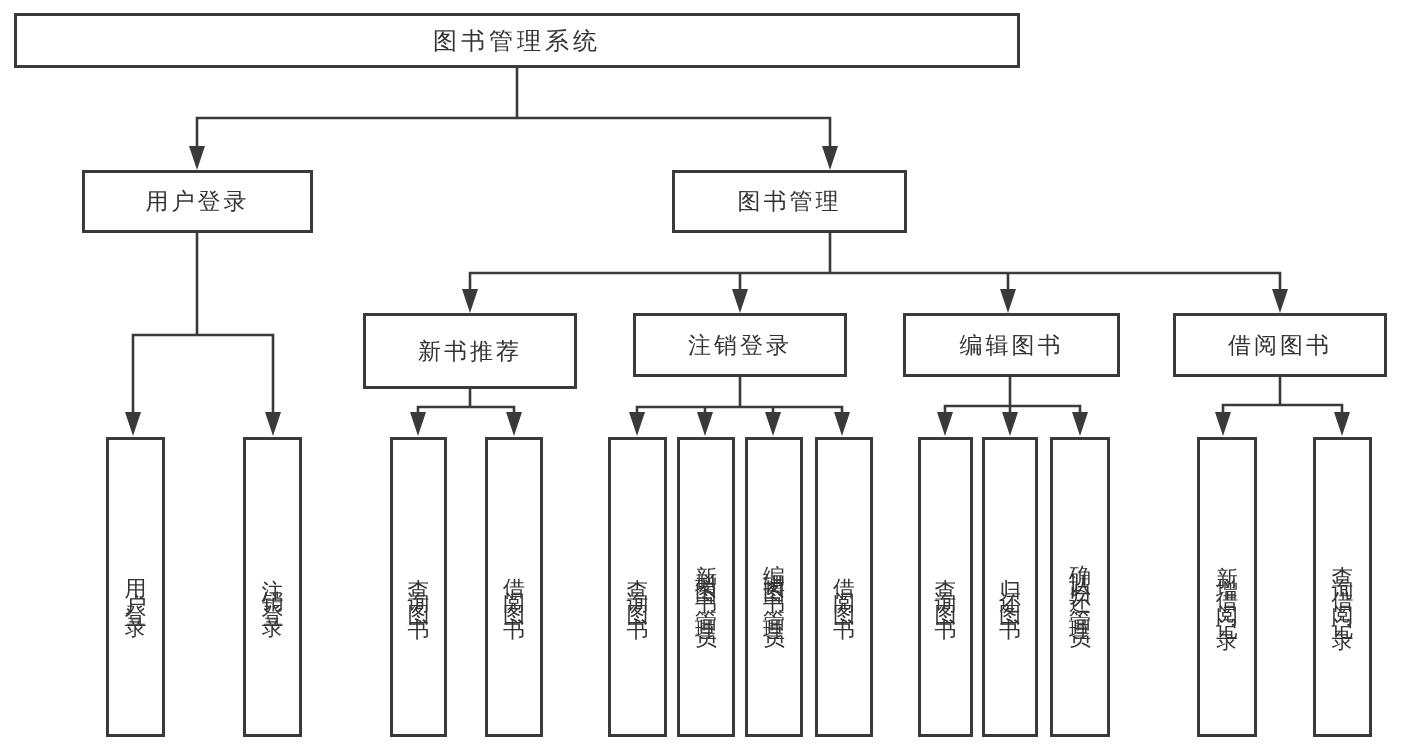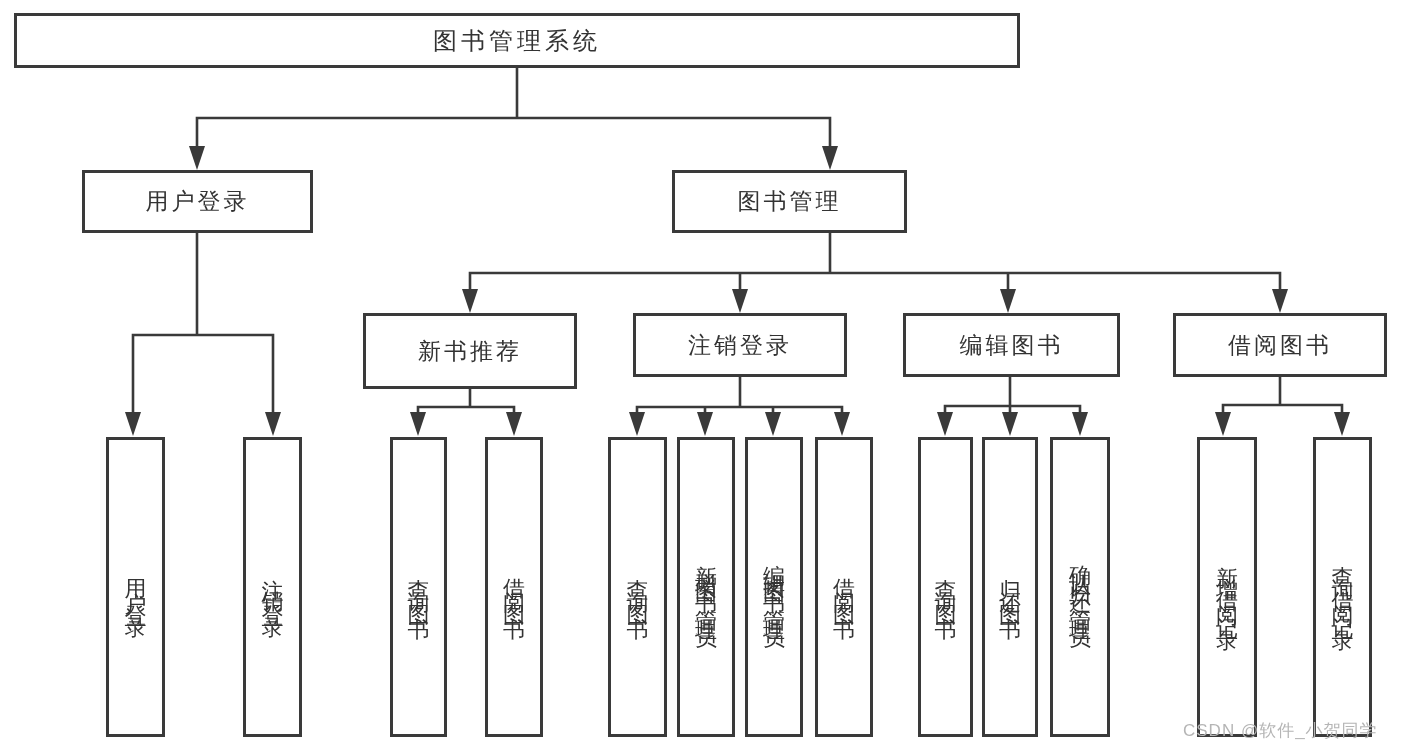--- a/index.html
+++ b/index.html
@@ -87,15 +87,14 @@
   <div class="node v tight" style="left:745px;top:437px;width:58px;height:300px">编辑图书（管理员）</div>
   <div class="node v" style="left:815px;top:437px;width:58px;height:300px">借阅图书</div>
 
   <div class="node v" style="left:918px;top:437px;width:55px;height:300px">查询图书</div>
   <div class="node v" style="left:982px;top:437px;width:56px;height:300px">归还图书</div>
   <div class="node v tight" style="left:1050px;top:437px;width:60px;height:300px">确认归还（管理员）</div>
 
   <div class="node v" style="left:1197px;top:437px;width:60px;height:300px">新增借阅记录</div>
   <div class="node v" style="left:1313px;top:437px;width:59px;height:300px">查询借阅记录</div>
 
-  <div class="watermark">CSDN @软件_小贺同学</div>
 
 </div>
 
 </body></html>

